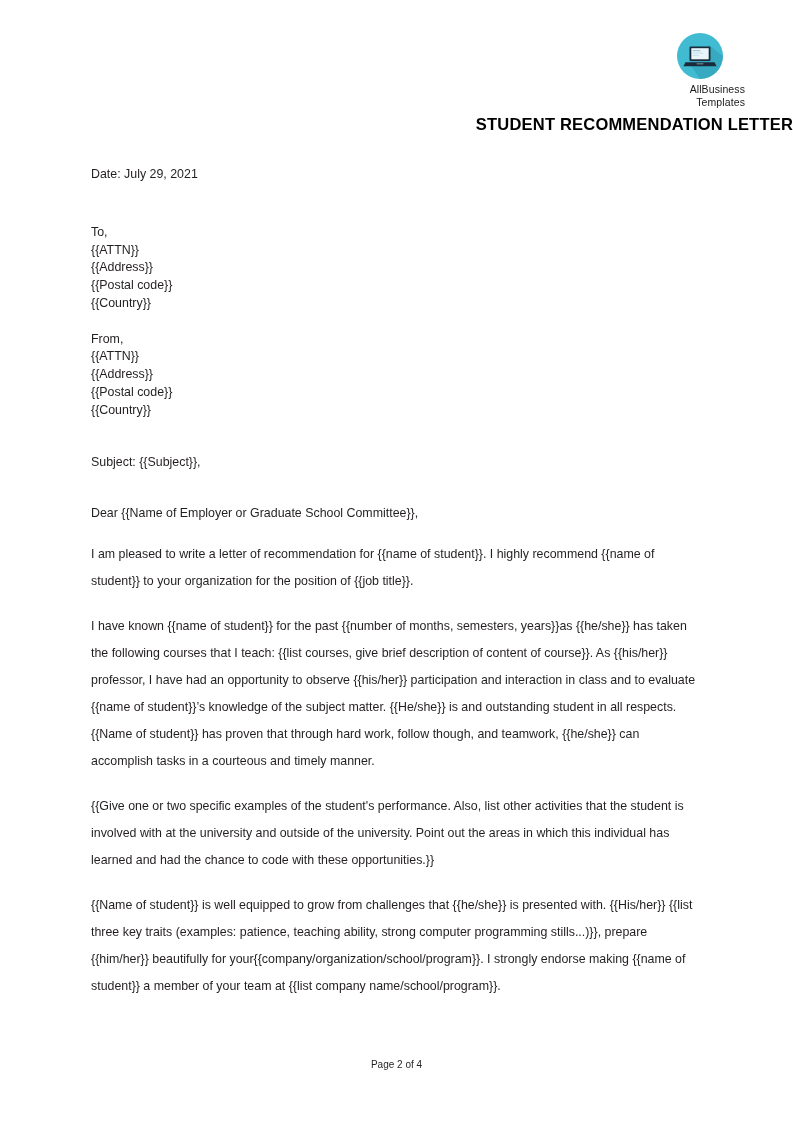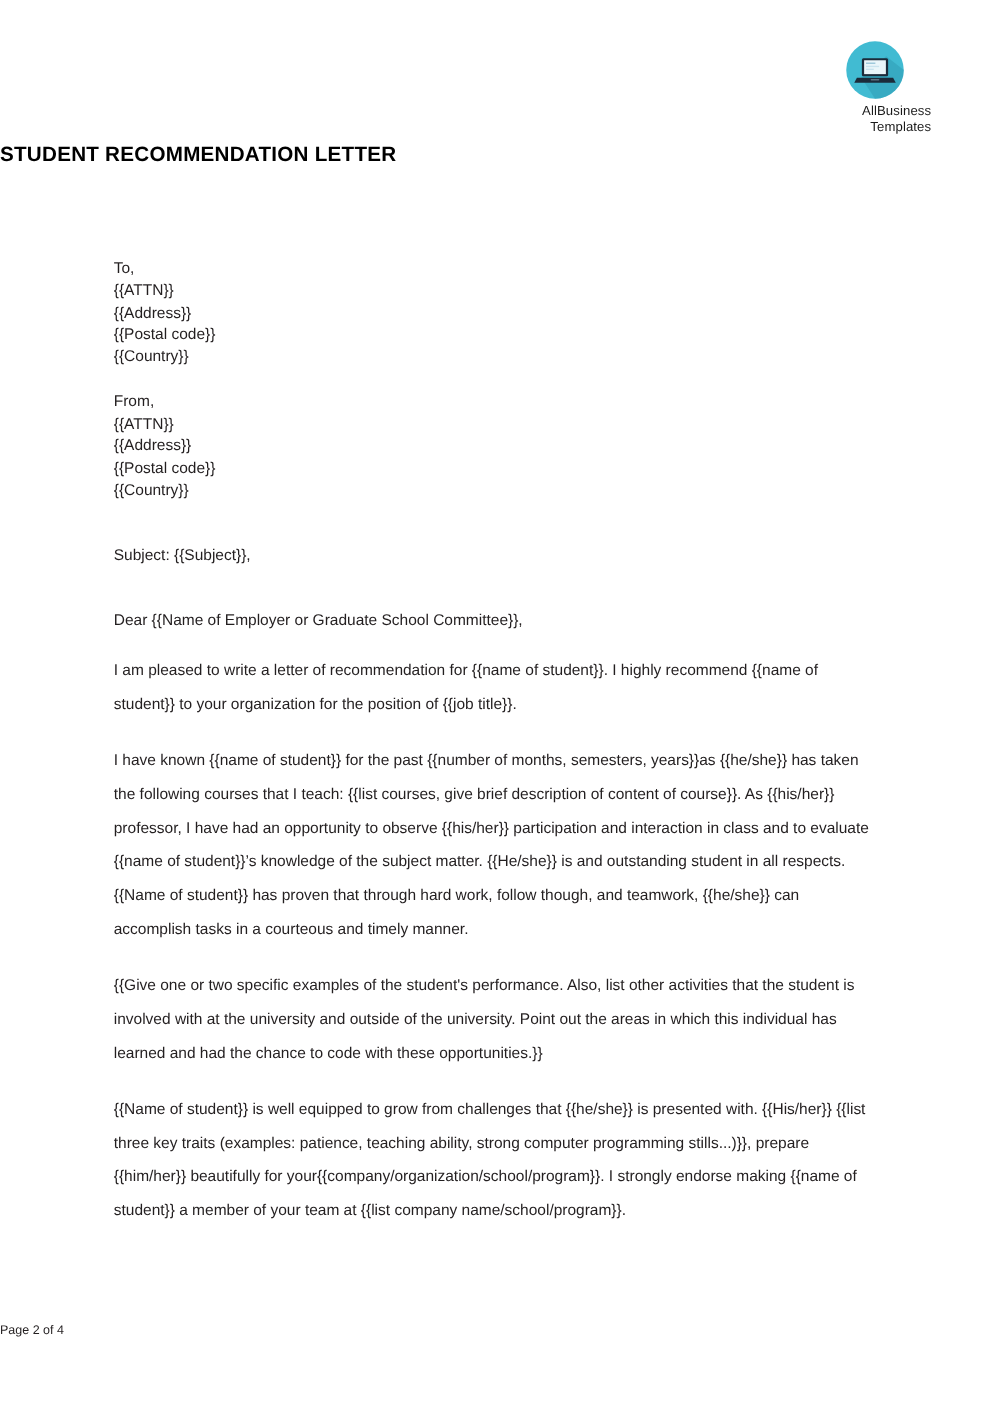--- a/index.html
+++ b/index.html
@@ -37,21 +37,21 @@
     color: #1a1a1a;
     letter-spacing: 0.1px;
   }
 
   
   .doc-title {
     position: absolute;
     top: 115px;
     left: 0;
     width: 793px;
-    text-align: left;
+    text-align: right;
     font-size: 16.5px;
     font-weight: bold;
     letter-spacing: 0.2px;
     color: #000;
   }
 
   
   .page-body {
     position: absolute;
     left: 91px;
@@ -77,20 +77,21 @@
     text-align: left;
     line-height: 27px;
   }
 
   
   .footer {
     position: absolute;
     top: 1059px;
     left: 0;
     width: 793px;
+    text-align: center;
     font-size: 10px;
     color: #231f20;
   }
 </style>
 </head>
 <body>
 
 <div class="logo-block">
   <svg class="logo-mark" viewBox="0 0 48 48">
     <circle cx="24" cy="24" r="23" fill="#41BBD2"></circle>
@@ -106,20 +107,21 @@
   <div class="logo-text">
     <div>AllBusiness</div>
     <div>Templates</div>
   </div>
 </div>
 
 <div class="doc-title">STUDENT RECOMMENDATION LETTER</div>
 
 <div class="page-body">
 
+  <div class="blk">Date:  July 29, 2021</div>
   <div class="gap-date"></div>
 
   <div class="blk line-block">To,
 {{ATTN}}
 {{Address}}
 {{Postal code}}
 {{Country}}</div>
   <div class="gap-addr"></div>
 
   <div class="blk line-block">From,

